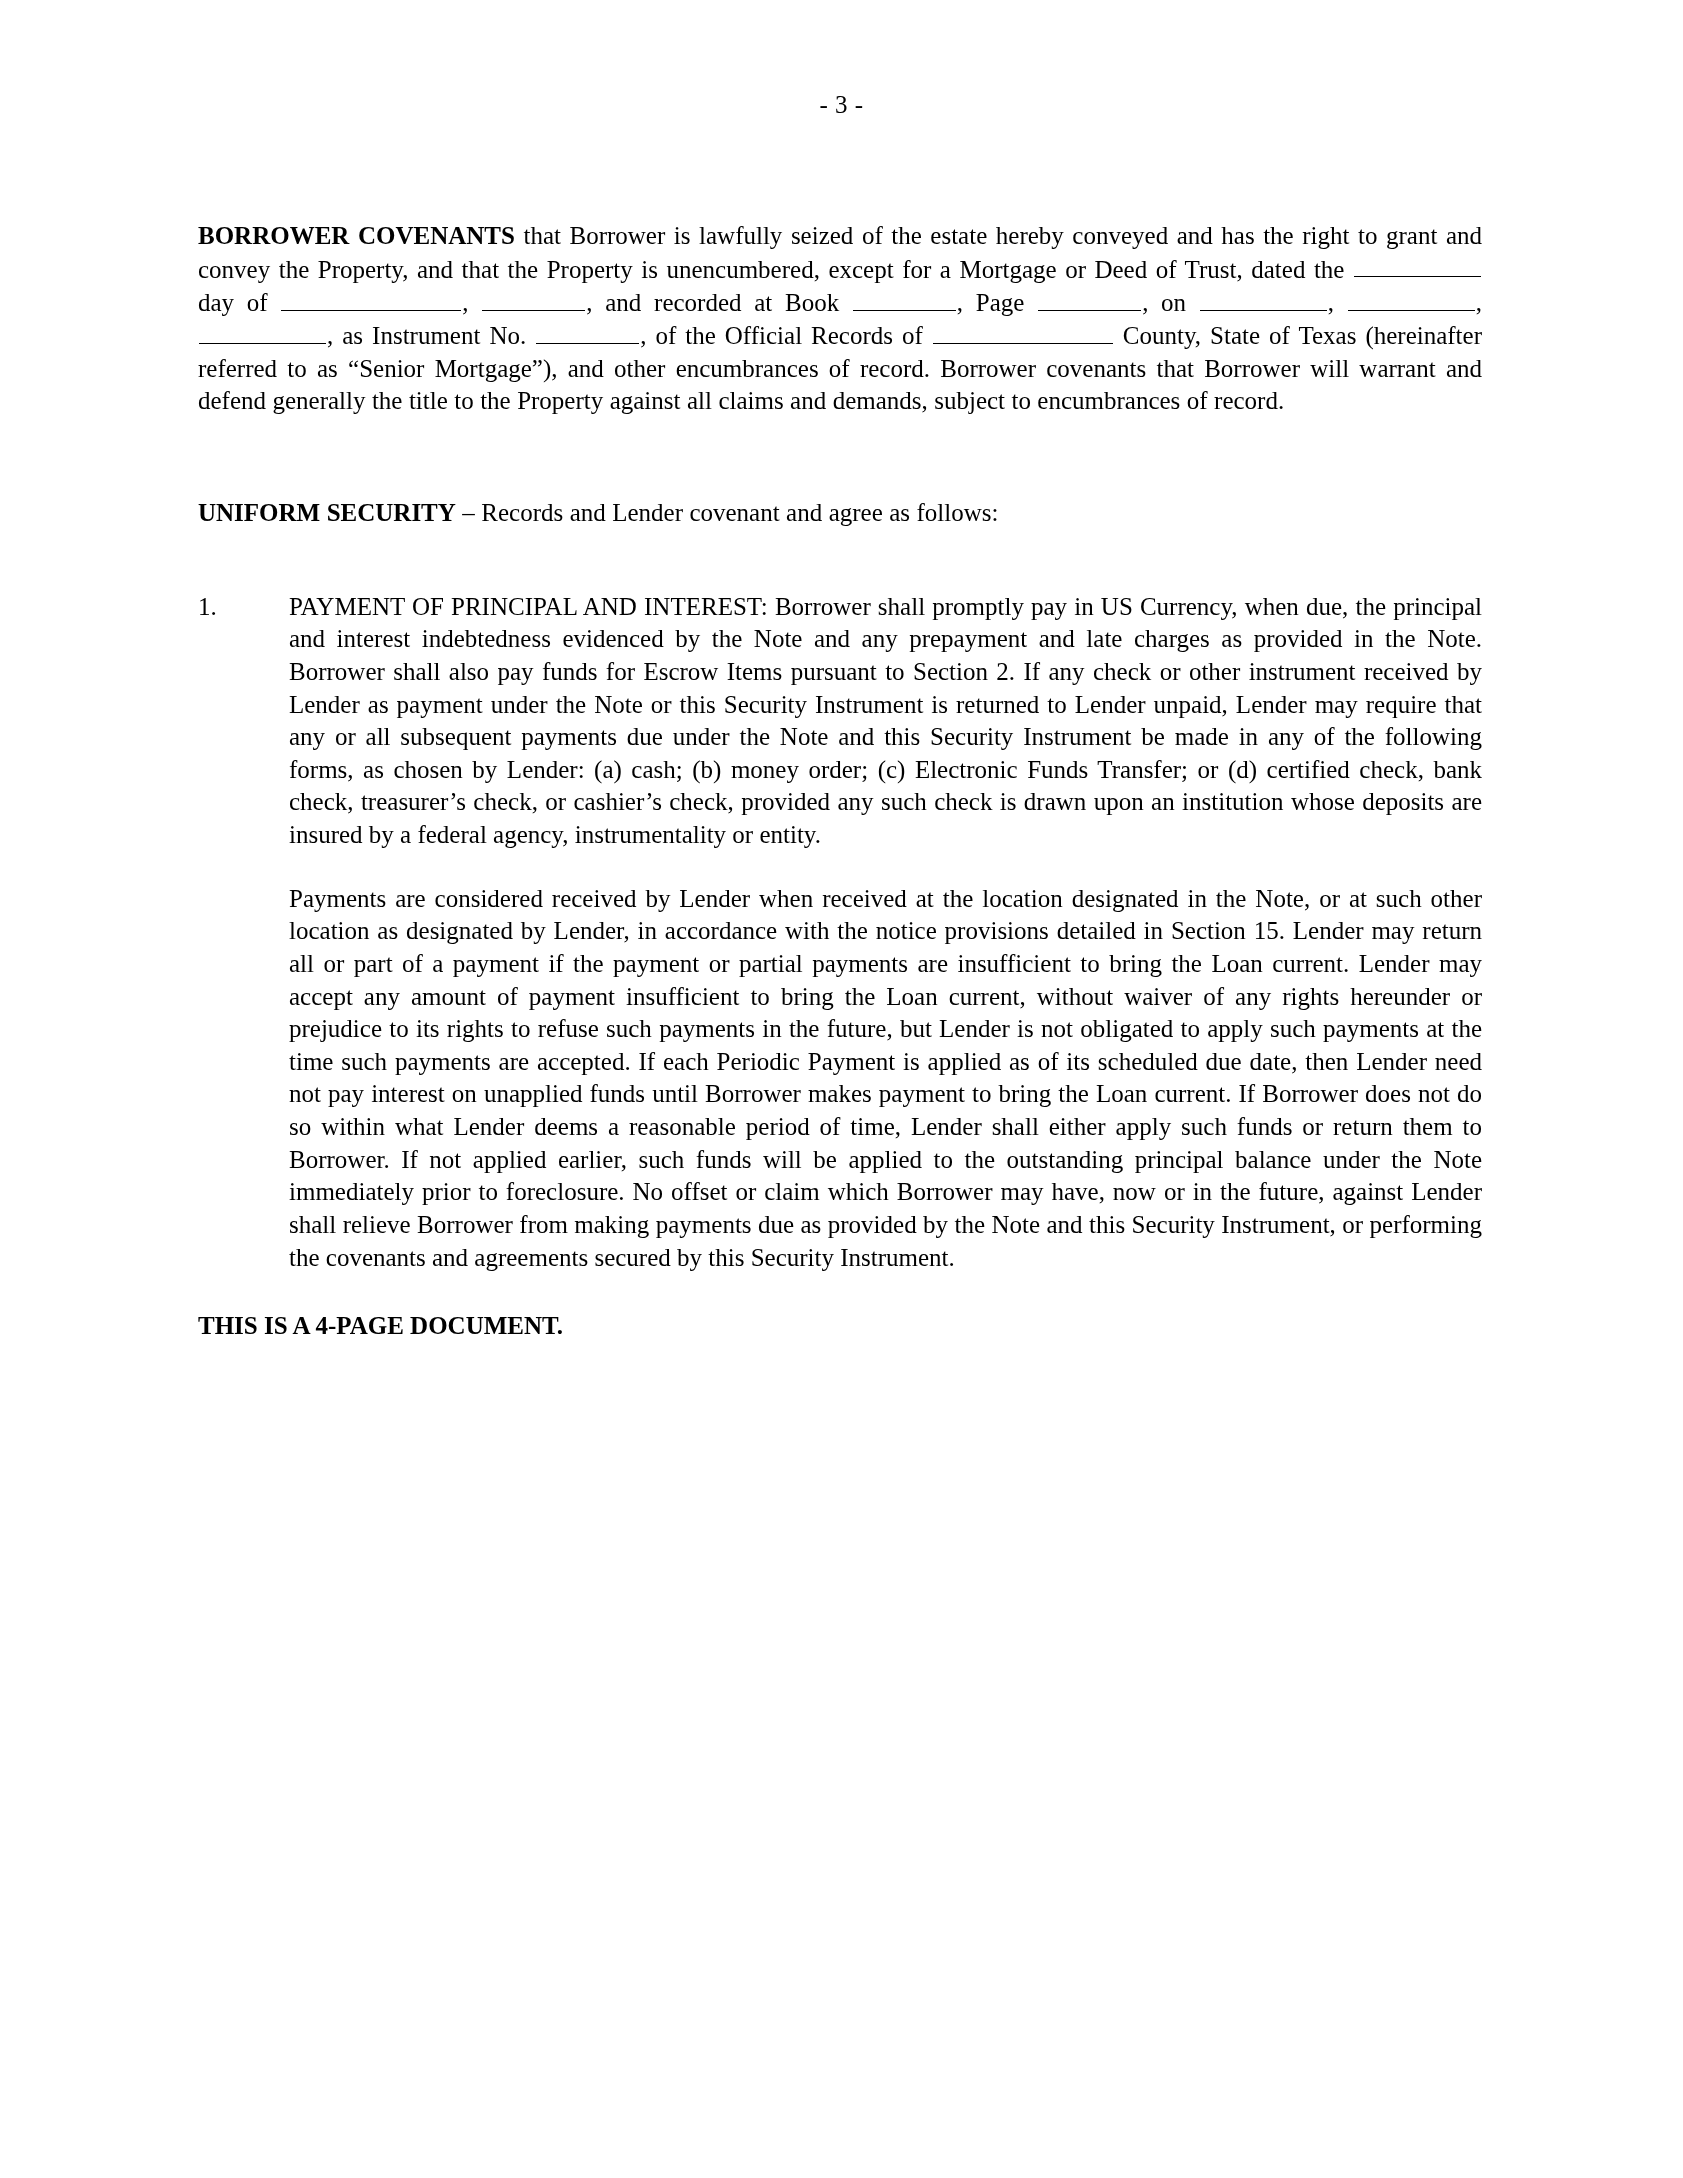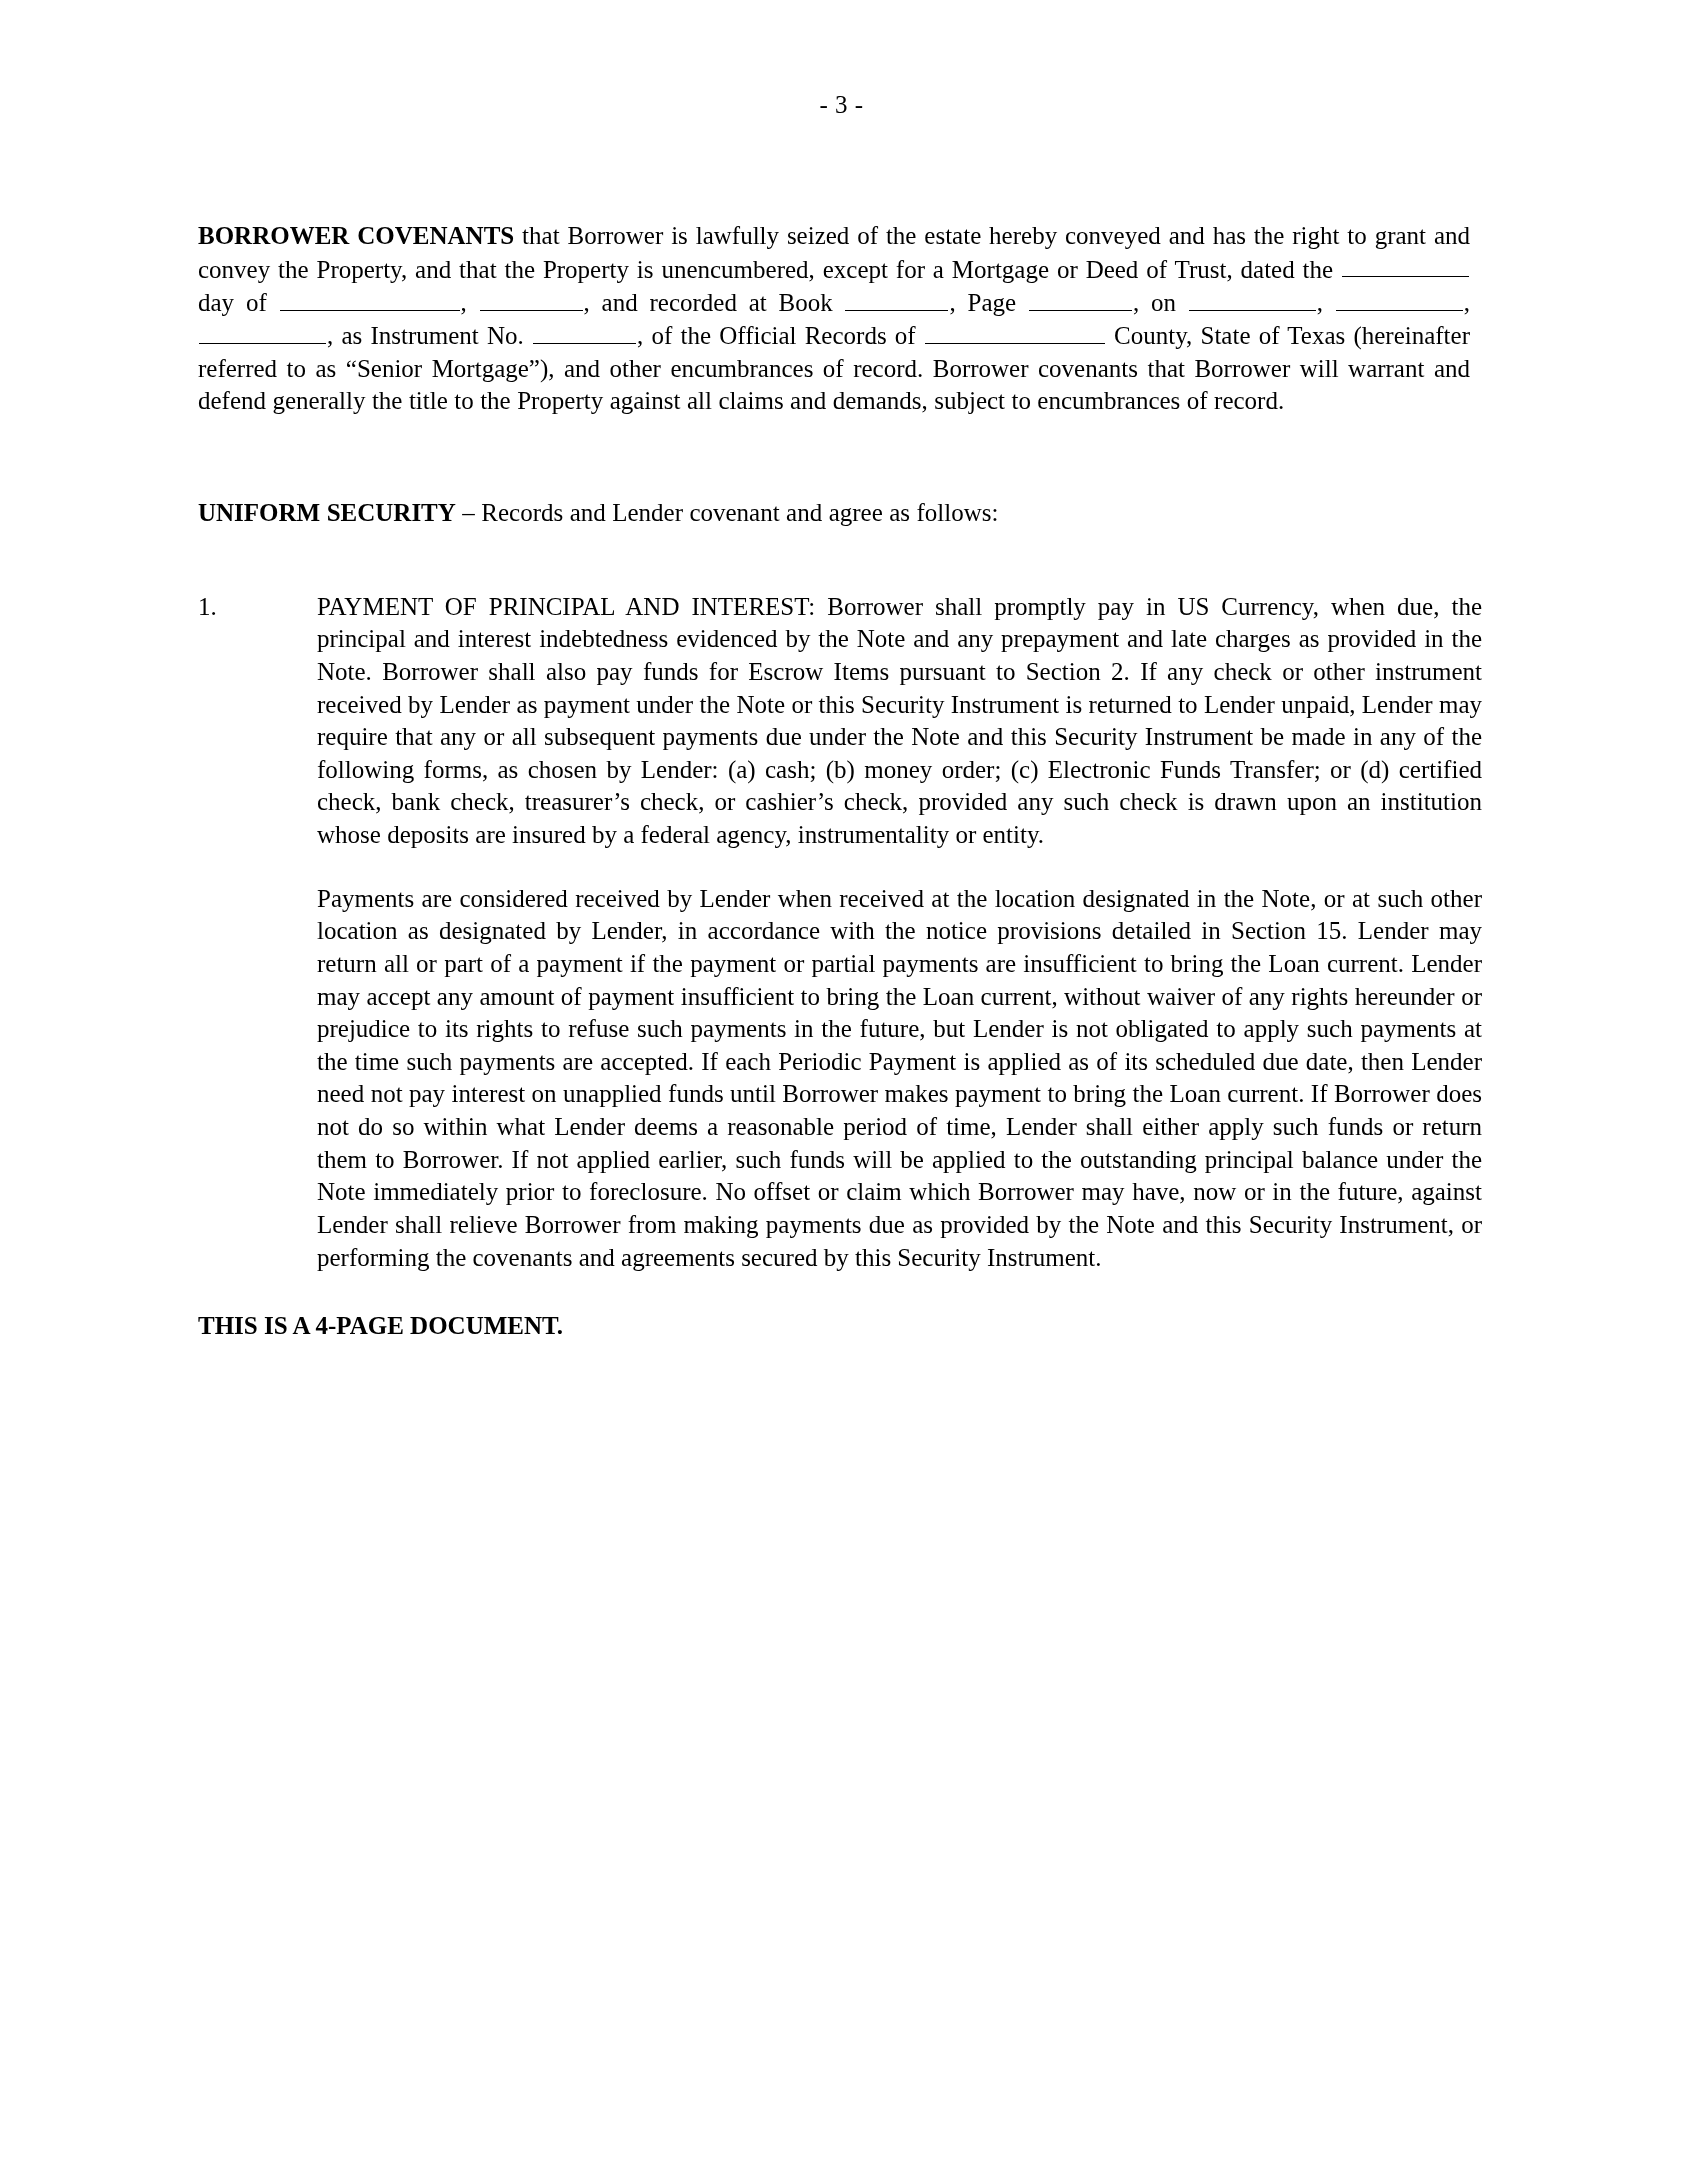--- a/index.html
+++ b/index.html
@@ -30,21 +30,21 @@
     font-size: 25px;
     letter-spacing: 0.5px;
   }
   .content {
     position: absolute;
     top: 220px;
     left: 198px;
     width: 1284px;
   }
   p.para {
-    margin: 0 12px 31px 0;
+    margin: 0 0 31px 0;
     font-size: 25px;
     line-height: 1.305;
     text-align: justify;
     text-justify: inter-word;
     word-spacing: 0.2px;
   }
   .lead {
     font-weight: bold;
   }
   .gap-sm { height: 18px; }
@@ -56,21 +56,20 @@
     align-items: flex-start;
   }
   .clause-num {
     width: 91px;
     flex: 0 0 91px;
     font-size: 25px;
     line-height: 1.305;
   }
   .clause-body {
     flex: 1 1 auto;
-    margin-left: 28px;
   }
   .clause-body p {
     margin: 0 0 31px 0;
     font-size: 25px;
     line-height: 1.305;
     text-align: justify;
     text-justify: inter-word;
   }
   .clause-body p:last-child {
     margin-bottom: 0;

